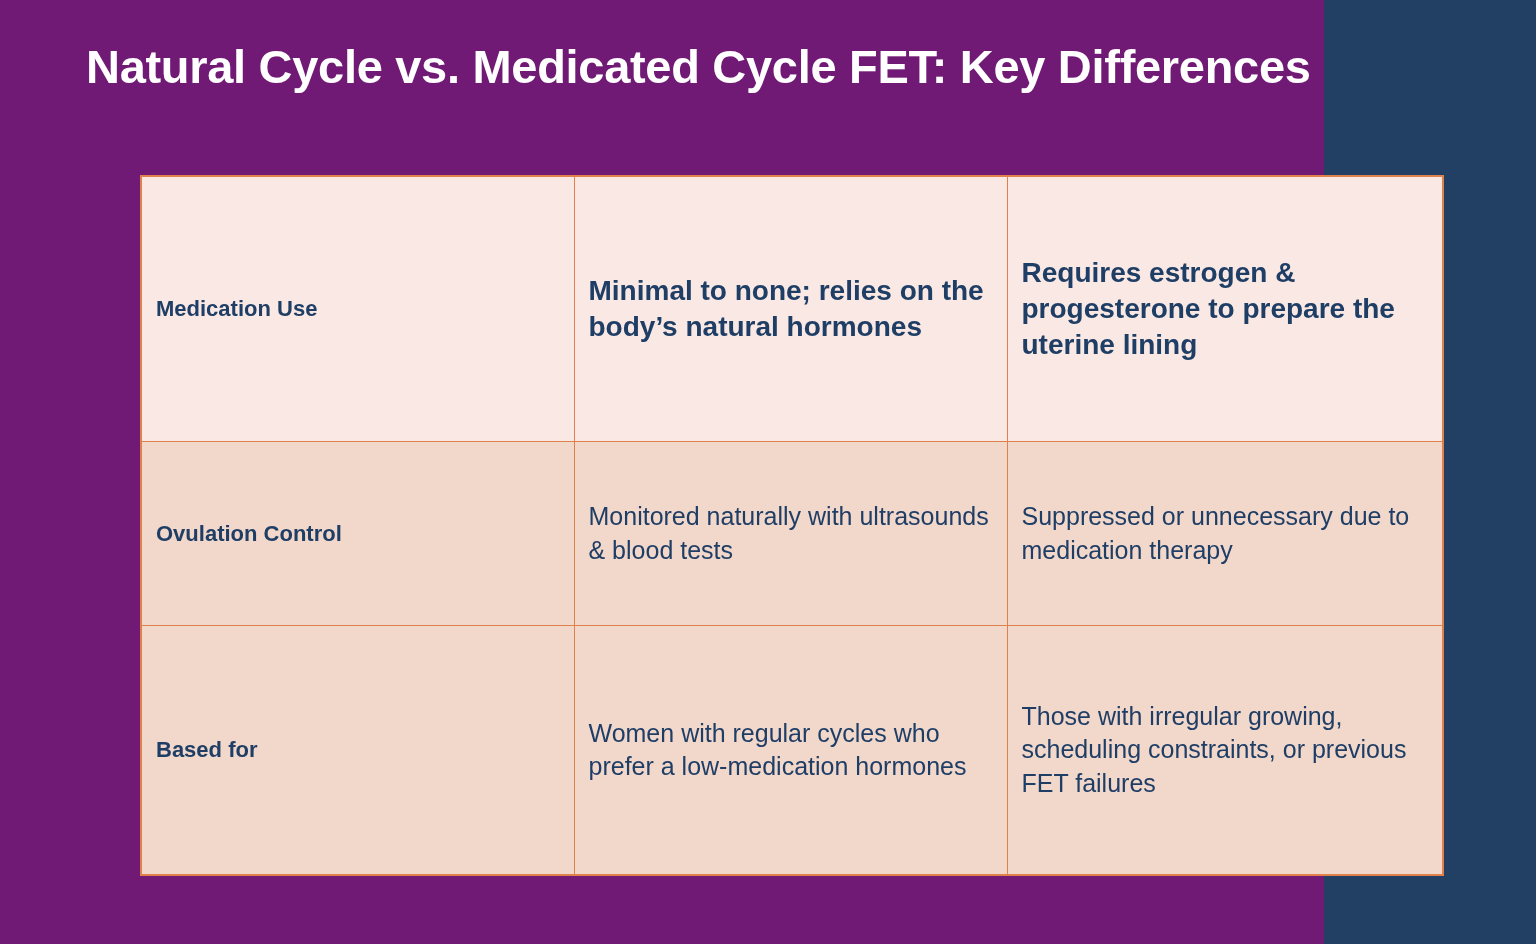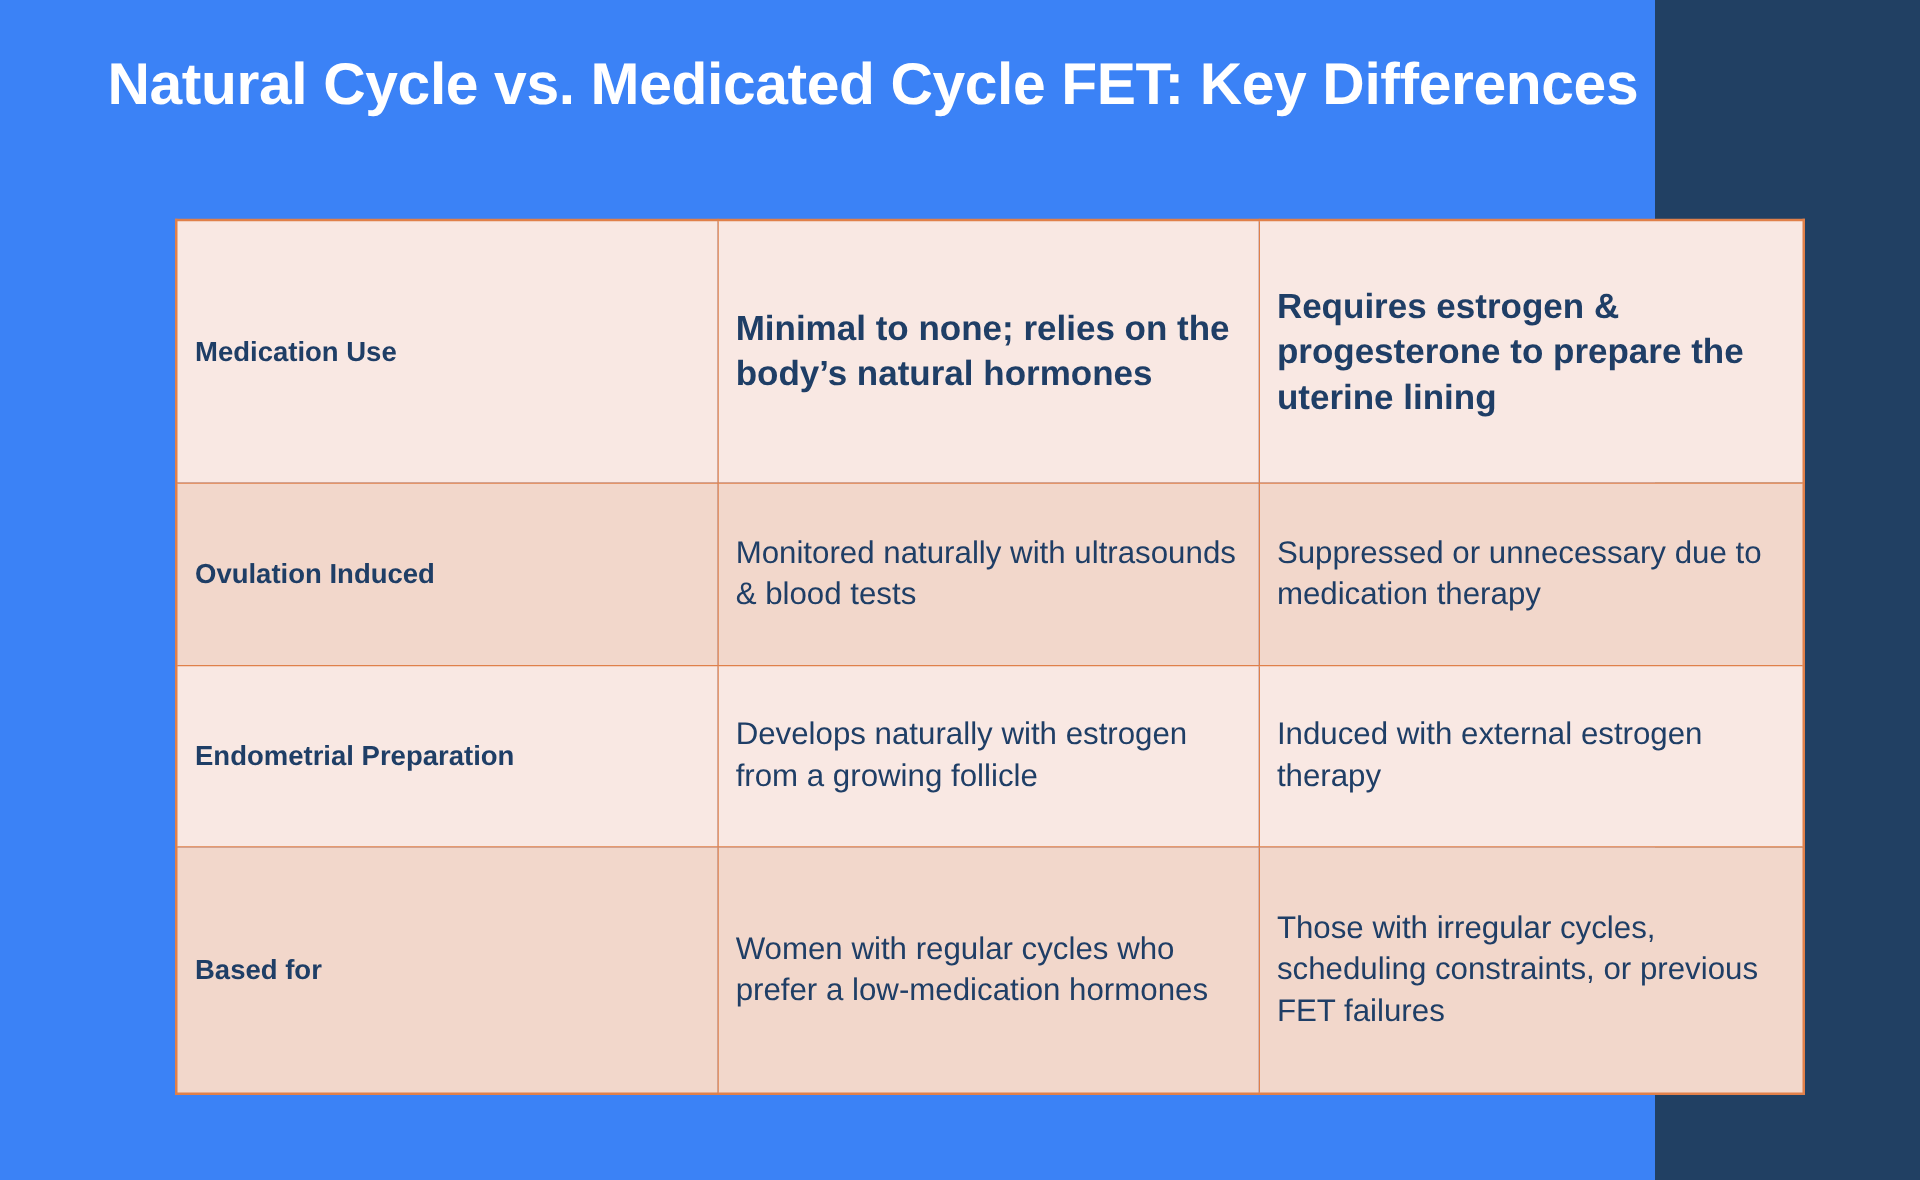--- a/index.html
+++ b/index.html
@@ -11,21 +11,21 @@
     height: 944px;
     background: #214063;
     font-family: "Liberation Sans", sans-serif;
     overflow: hidden;
   }
 
   .slide {
     position: relative;
     width: 1324px;
     height: 944px;
-    background: #3b82f6;
+    background: #701a75;
     box-sizing: border-box;
   }
 
   .title {
     position: absolute;
     left: 86px;
     top: 40px;
     width: 1360px;
     color: #ffffff;
     font-size: 47px;
@@ -102,36 +102,31 @@
       </colgroup>
       <tbody>
 
         <tr class="light">
           <td class="label">Medication Use</td>
           <td class="val bold">Minimal to none; relies on the body’s natural hormones</td>
           <td class="val bold">Requires estrogen &amp; progesterone to prepare the uterine lining</td>
         </tr>
 
         <tr class="dark">
-          <td class="label">Ovulation Induced</td>
+          <td class="label">Ovulation Control</td>
           <td class="val">Monitored naturally with ultrasounds &amp; blood tests</td>
           <td class="val">Suppressed or unnecessary due to medication therapy</td>
         </tr>
 
-        <tr class="light">
-          <td class="label">Endometrial Preparation</td>
-          <td class="val">Develops naturally with estrogen from a growing follicle</td>
-          <td class="val">Induced with external estrogen therapy</td>
-        </tr>
 
 
 
         <tr class="dark">
           <td class="label">Based for</td>
           <td class="val">Women with regular cycles who prefer a low-medication hormones</td>
-          <td class="val">Those with irregular cycles, scheduling constraints, or previous FET failures</td>
+          <td class="val">Those with irregular growing, scheduling constraints, or previous FET failures</td>
         </tr>
 
       </tbody>
     </table>
   </div>
 
 </div>
 
 </body></html>

